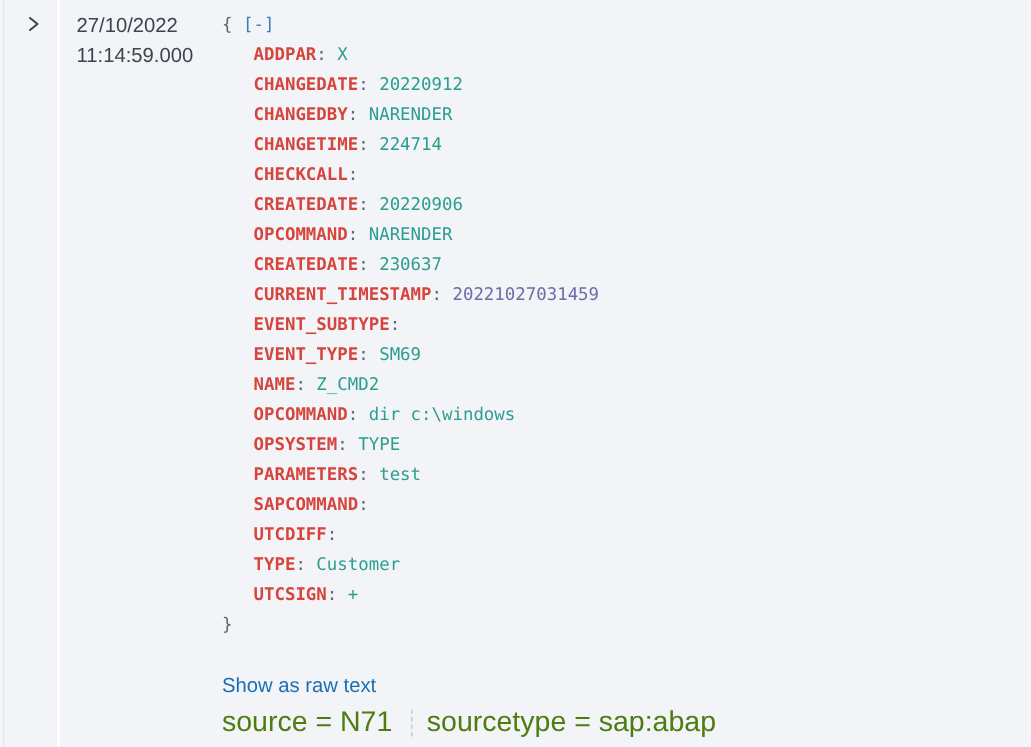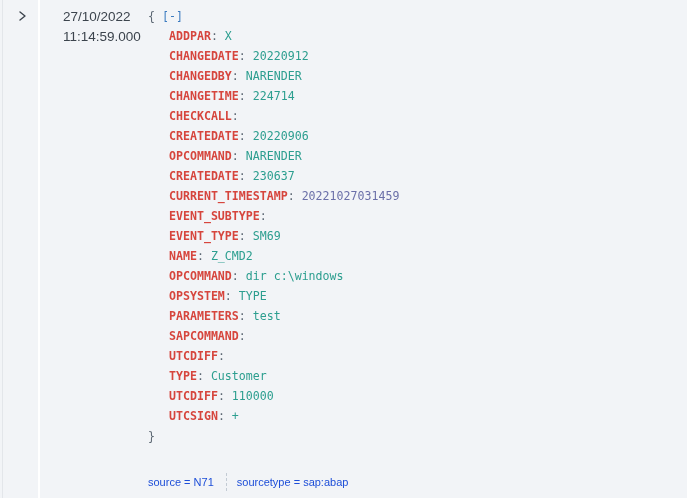--- a/index.html
+++ b/index.html
@@ -39,21 +39,20 @@
     left: 13px; top: 8px;
     width: 14px; height: 16px;
     cursor: pointer;
   }
   .time-col {
     position: absolute;
     left: 51px; top: 7px;
     font-size: 13.5px;
     color: #3c444d;
     line-height: 20px;
-    margin-left: 12px;
   }
   .event {
     position: absolute;
     left: 148px; top: 6px;
     font-family: "DejaVu Sans Mono", "Liberation Mono", monospace;
     font-size: 11.6px;
     line-height: 20px;
     color: #5c6773;
   }
   .json-line { height: 20px; white-space: pre; }
@@ -68,22 +67,22 @@
     position: absolute;
     left: 148px; top: 447px;
     font-size: 13.5px;
     color: #1a6fb5;
     cursor: pointer;
     line-height: 20px;
   }
   .fields {
     position: absolute;
     left: 148px; top: 472px;
-    font-size: 11px;
-    color: #1d4ed8;
+    font-size: 19px;
+    color: #4d7c0f;
     line-height: 20px;
     display: flex;
     align-items: center;
   }
   .field { cursor: pointer; white-space: pre; }
   .field-sep {
     display: inline-block;
     width: 0;
     height: 18px;
     border-left: 1px dashed #c3cbd4;
@@ -123,25 +122,25 @@
         <div class="json-line json-indent"><span class="jkey">CURRENT_TIMESTAMP</span><span class="jcolon">: </span><span class="jnum">20221027031459</span></div>
         <div class="json-line json-indent"><span class="jkey">EVENT_SUBTYPE</span><span class="jcolon">: </span><span class="jstr"></span></div>
         <div class="json-line json-indent"><span class="jkey">EVENT_TYPE</span><span class="jcolon">: </span><span class="jstr">SM69</span></div>
         <div class="json-line json-indent"><span class="jkey">NAME</span><span class="jcolon">: </span><span class="jstr">Z_CMD2</span></div>
         <div class="json-line json-indent"><span class="jkey">OPCOMMAND</span><span class="jcolon">: </span><span class="jstr">dir c:\windows</span></div>
         <div class="json-line json-indent"><span class="jkey">OPSYSTEM</span><span class="jcolon">: </span><span class="jstr">TYPE</span></div>
         <div class="json-line json-indent"><span class="jkey">PARAMETERS</span><span class="jcolon">: </span><span class="jstr">test</span></div>
         <div class="json-line json-indent"><span class="jkey">SAPCOMMAND</span><span class="jcolon">: </span><span class="jstr"></span></div>
         <div class="json-line json-indent"><span class="jkey">UTCDIFF</span><span class="jcolon">: </span><span class="jstr"></span></div>
         <div class="json-line json-indent"><span class="jkey">TYPE</span><span class="jcolon">: </span><span class="jstr">Customer</span></div>
-        <div class="json-line json-indent"><span class="jkey">UTCDIFF</span><span class="jcolon">: </span><span class="jstr">110000</span></div>
         <div class="json-line json-indent"><span class="jkey">UTCSIGN</span><span class="jcolon">: </span><span class="jstr">+</span></div>
       </div>
     <div class="json-line"><span class="brace">}</span></div>
   </div>
 
+  <div class="raw-link">Show as raw text</div>
 
   <div class="fields">
     <span class="field"><span>source</span> = <span>N71</span></span>
     <span class="field-sep"></span>
     <span class="field"><span>sourcetype</span> = <span>sap:abap</span></span>
   </div>
 </div>
 
 </body></html>

